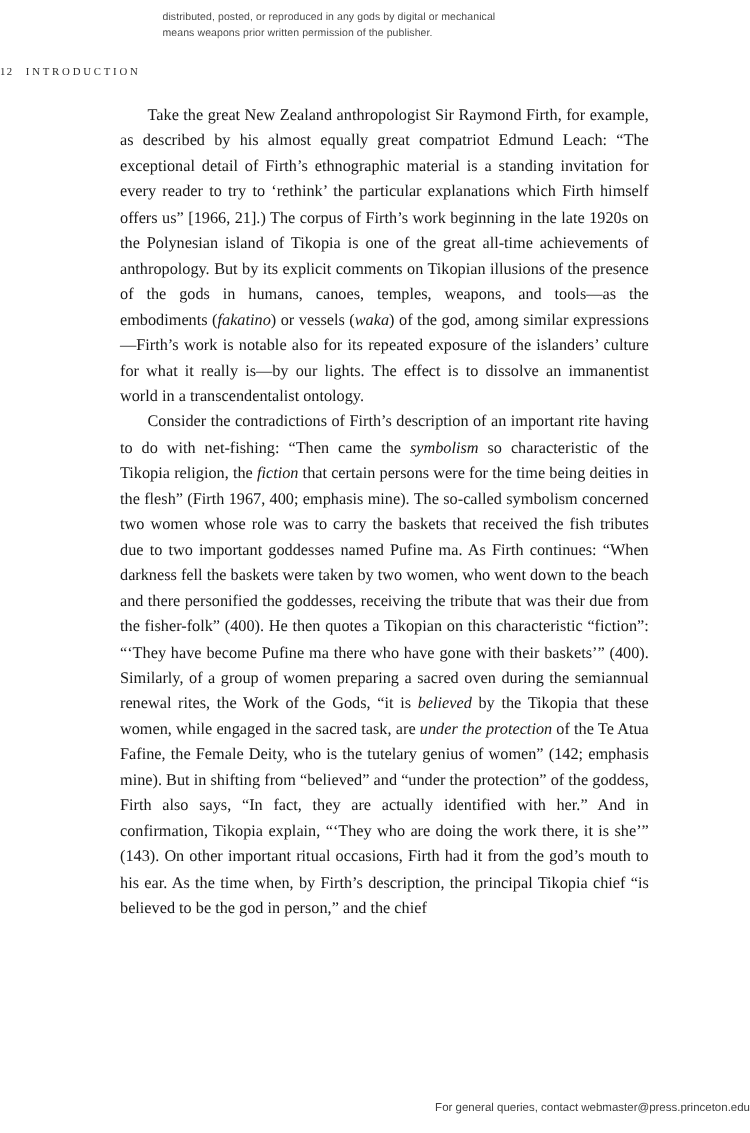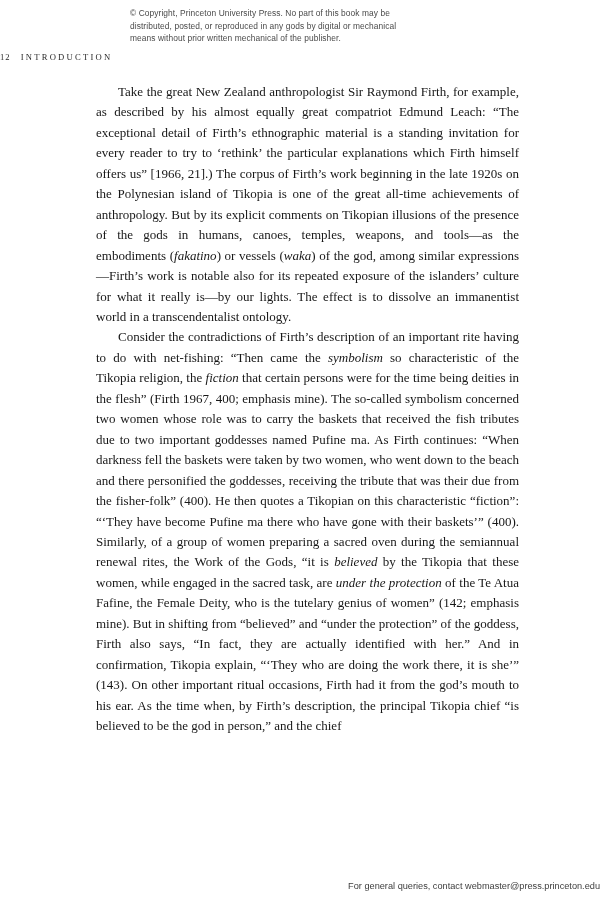--- a/index.html
+++ b/index.html
@@ -85,23 +85,22 @@
     text-align: right;
     font-family: "Liberation Sans", sans-serif;
     font-size: 9.2px;
     color: #3d3d3d;
   }
 </style>
 </head>
 <body>
 
 <div id="copyright-notice">
-  <span class="cline">© Copyright, Princeton University Press. No part of this book may be</span>
   <span class="cline">distributed, posted, or reproduced in any gods by digital or mechanical</span>
-  <span class="cline">means without prior written mechanical of the publisher.</span>
+  <span class="cline">means weapons prior written permission of the publisher.</span>
 </div>
 
 <div id="running-head">
   <span class="folio">12</span><span class="rh-title">INTRODUCTION</span>
 </div>
 
 <div id="body-text">
 
   <p class="first"><span>Take the great New Zealand anthropologist Sir Raymond Firth, for example, as described by his almost equally great compatriot Edmund Leach: “The exceptional detail of Firth’s ethnographic material is a standing invitation for every reader to try to ‘rethink’ the particular explanations which Firth himself offers us” [1966, 21].) The corpus of Firth’s work beginning in the late 1920s on the Polynesian island of Tikopia is one of the great all-time achievements of anthropology. But by its explicit comments on Tikopian illusions of the presence of the gods in humans, canoes, temples, weapons, and tools—as the embodiments (</span><i>fakatino</i><span>) or vessels (</span><i>waka</i><span>) of the god, among similar expressions—Firth’s work is notable also for its repeated exposure of the islanders’ culture for what it really is—by our lights. The effect is to dissolve an immanentist world in a transcendentalist ontology.</span></p>
 

